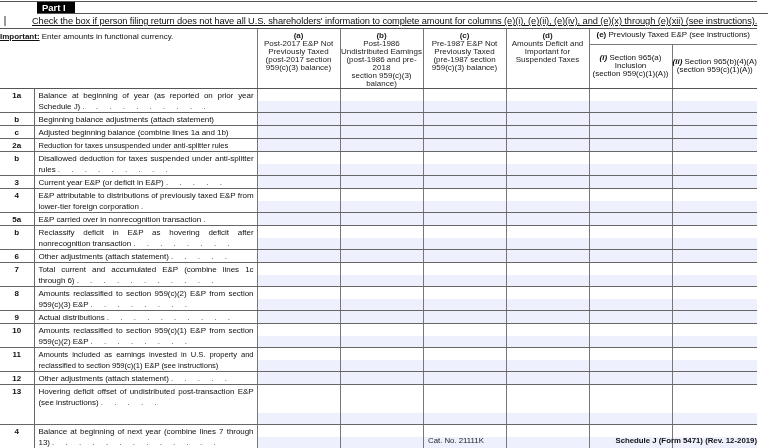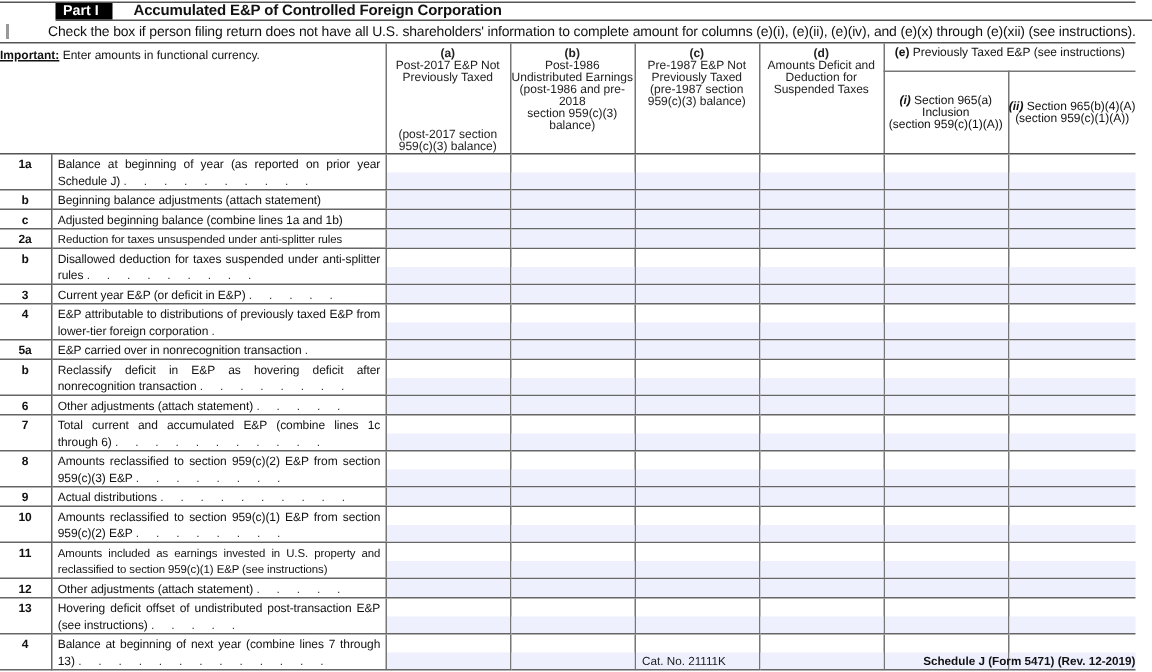--- a/index.html
+++ b/index.html
@@ -7,21 +7,21 @@
   body { font-family: "Liberation Sans", sans-serif; color: #111; position: relative; }
 
   .topstrip { position: absolute; left: 0; top: 0; width: 757px; height: 2px; border-bottom: 1px solid #555; }
 
   .partbar { position: absolute; left: 0; top: 2px; width: 757px; height: 12px; display: flex; align-items: center; border-bottom: 1px solid #555; margin-left: 37px; }
   .part-label { background: #000; color: #fff; font-weight: bold; font-size: 9.5px; padding: 0 5px; height: 11px; line-height: 11px; width: 38px; }
   .part-title { font-weight: bold; font-size: 10px; margin-left: 14px; letter-spacing: -0.1px; }
 
   .checkrow { position: absolute; left: 0; top: 14px; width: 757px; height: 15px; display: flex; align-items: center; border-bottom: 1px solid #555; }
   .checkbox { width: 10px; height: 10px; border: 1px solid #999; background: #eef0fe; margin-left: 4px; cursor: pointer; }
-  .check-text { font-size: 9.3px; margin-left: 26px; white-space: nowrap; letter-spacing: -0.1px; }
+  .check-text { font-size: 9.3px; margin-left: 26px; white-space: nowrap; letter-spacing: -0.1px; text-decoration: underline; }
 
   table.grid { position: absolute; left: 0; top: 29px; width: 757px; border-collapse: collapse; table-layout: fixed; }
   table.grid td, table.grid th { font-size: 8px; vertical-align: top; }
   .hdr-important { font-size: 9.2px; font-weight: normal; text-align: left; padding: 3px 0 0 0; border-bottom: 1px solid #555; }
   .hdr-important b { font-weight: bold; text-decoration: underline; }
   .colhead { border-left: 1px solid #777; border-bottom: 1px solid #555; text-align: center; font-weight: normal; font-size: 6.6px; line-height: 8px; padding-top: 3px; color: #222; }
   .colhead .letter { font-weight: bold; display: block; }
   .colhead-e { border-left: 1px solid #777; border-bottom: 1px solid #777; text-align: center; font-weight: normal; font-size: 7.2px; height: 12px; padding-top: 1px; margin-left: 32px; }
   .colhead-e b { font-weight: bold; }
   .colhead-sub { border-left: 1px solid #777; border-bottom: 1px solid #555; text-align: center; font-weight: normal; font-size: 6.8px; line-height: 8px; vertical-align: middle !important; }
@@ -42,21 +42,20 @@
   .footer .mid { position: absolute; left: 428px; color: #222; }
   .footer .right { position: absolute; right: 0; font-weight: bold; }
 </style>
 </head>
 <body>
 
 <div class="topstrip"></div>
 
 <div class="partbar">
   <span class="part-label">Part I</span>
-  <span class="part-title">Accumulated E&amp;P of Controlled Foreign Corporation</span>
 </div>
 
 <div class="checkrow">
   <span class="checkbox"></span>
   <span class="check-text">Check the box if person filing return does not have all U.S. shareholders' information to complete amount for columns (e)(i), (e)(ii), (e)(iv), and (e)(x) through (e)(xii) (see instructions).</span>
 </div>
 
 <table class="grid">
   <colgroup>
     <col style="width:34px">
@@ -68,41 +67,41 @@
     <col style="width:83px">
       <col style="width:85px">
   </colgroup>
   <thead>
     <tr style="height:13px">
       <th colspan="2" rowspan="2" class="hdr-important"><b>Important:</b><span> Enter amounts in functional currency.</span></th>
       <th rowspan="2" class="colhead" id="colA">
           <span class="letter">(a)</span>
           <span style="display: block;">Post-2017 E&amp;P Not</span>
           <span style="display: block;">Previously Taxed</span>
-          <span style="display: block; margin-top: 30px;">(post-2017 section</span>
+          <span style="display: block;">(post-2017 section</span>
           <span style="display: block;">959(c)(3) balance)</span>
         </th>
       <th rowspan="2" class="colhead" id="colB">
           <span class="letter">(b)</span>
           <span style="display: block;">Post-1986</span>
           <span style="display: block;">Undistributed Earnings</span>
           <span style="display: block;">(post-1986 and pre-2018</span>
           <span style="display: block;">section 959(c)(3) balance)</span>
         </th>
       <th rowspan="2" class="colhead" id="colC">
           <span class="letter">(c)</span>
           <span style="display: block;">Pre-1987 E&amp;P Not</span>
           <span style="display: block;">Previously Taxed</span>
           <span style="display: block;">(pre-1987 section</span>
           <span style="display: block;">959(c)(3) balance)</span>
         </th>
       <th rowspan="2" class="colhead" id="colD">
           <span class="letter">(d)</span>
           <span style="display: block;">Amounts Deficit and</span>
-          <span style="display: block;">Deduction for</span>
+          <span style="display: block;">Important for</span>
           <span style="display: block;">Suspended Taxes</span>
         </th>
       <th colspan="2" class="colhead-e"><b>(e)</b><span> Previously Taxed E&amp;P (see instructions)</span></th>
     </tr>
     <tr style="height:38px">
       <th class="colhead-sub" id="colEi">
           <span style="display: block;"><i>(i)</i> Section 965(a)</span>
           <span style="display: block;">Inclusion</span>
           <span style="display: block;">(section 959(c)(1)(A))</span>
         </th>
@@ -458,21 +457,21 @@
         <td class="amt">
           <div class="fill"></div>
         </td>
         <td class="amt">
           <div class="fill"></div>
         </td>
         <td class="amt">
           <div class="fill"></div>
         </td>
       </tr>
-      <tr class="line" style="height: 24px;">
+      <tr class="line" style="height: 40px;">
         <td class="num">13</td>
         <td class="desc just"><span>Hovering deficit offset of undistributed post-transaction E&amp;P (see instructions)</span> <span class="dots">. . . . .</span></td>
         <td class="amt">
           <div class="fill"></div>
         </td>
         <td class="amt">
           <div class="fill"></div>
         </td>
         <td class="amt">
           <div class="fill"></div>

